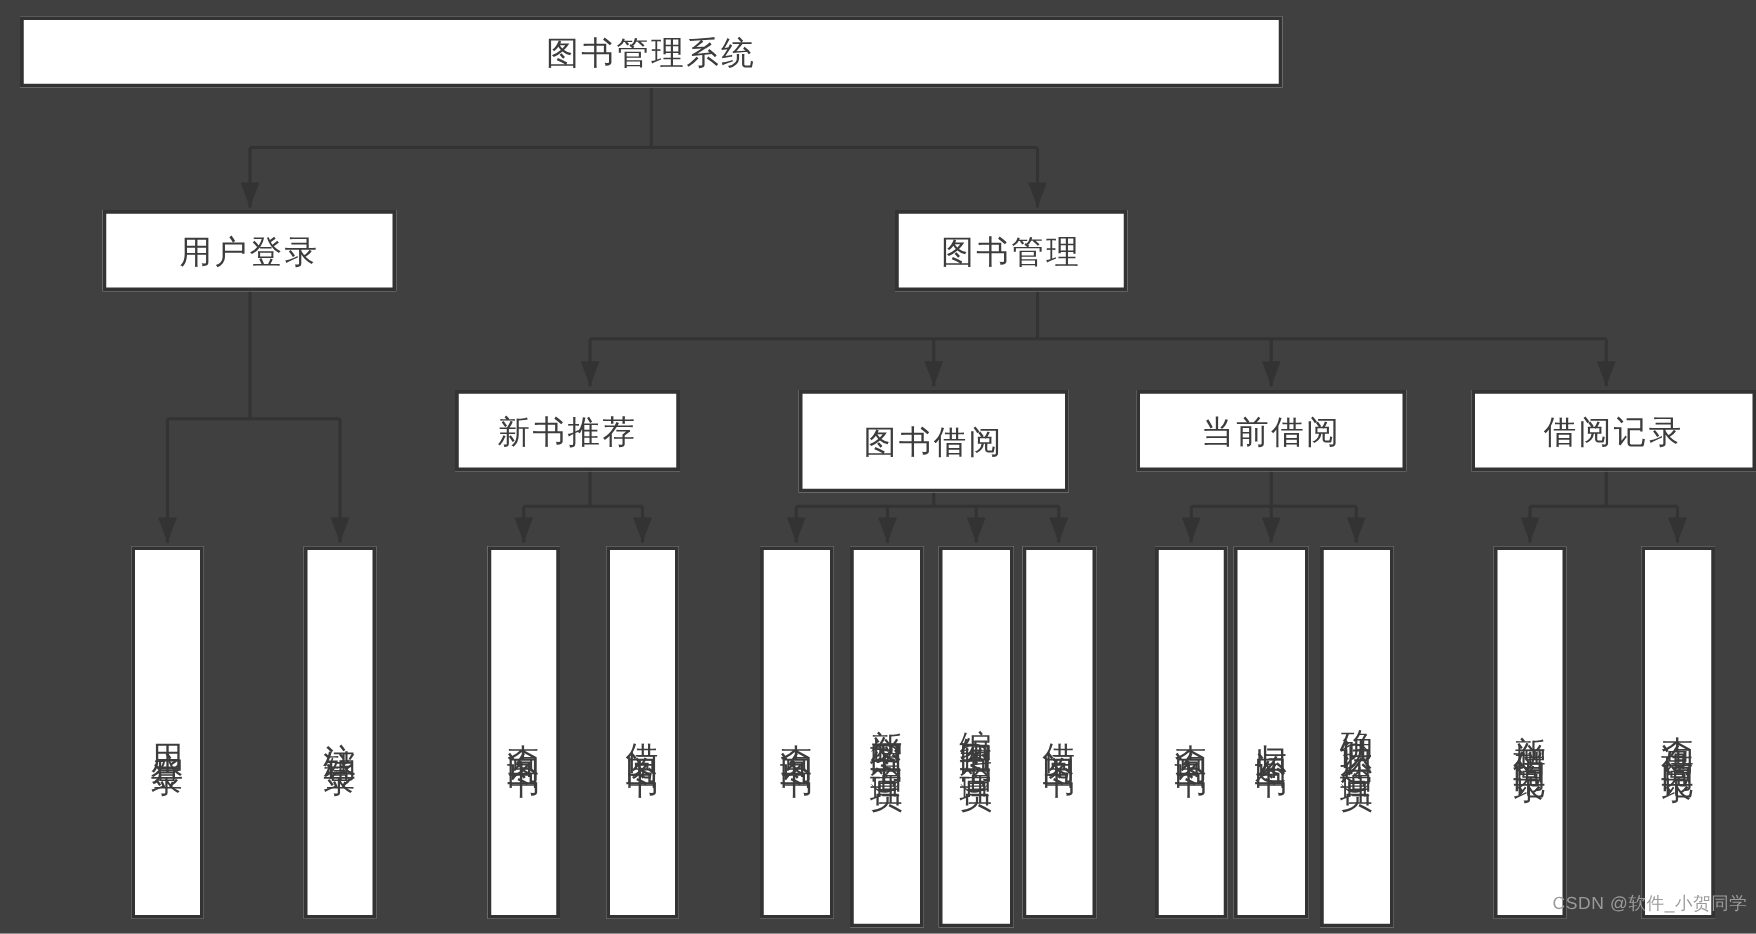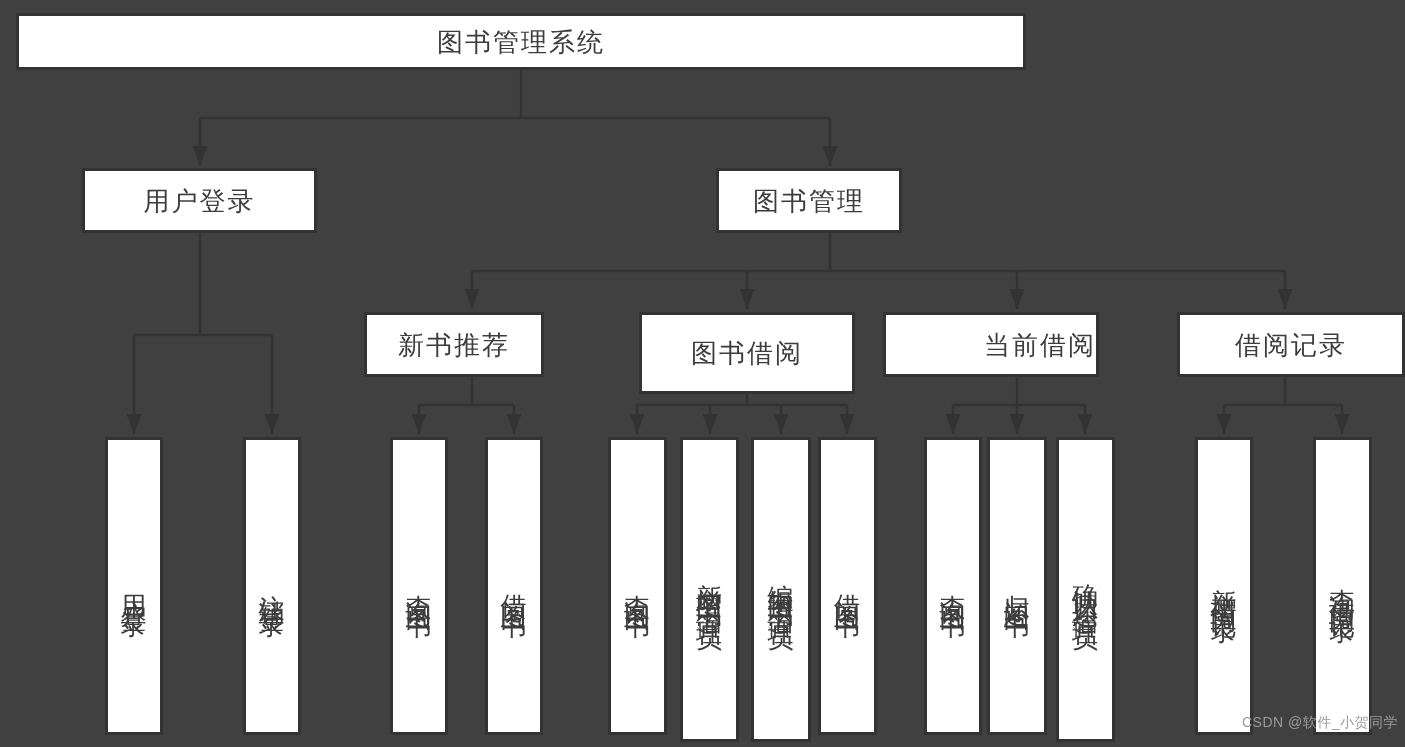--- a/index.html
+++ b/index.html
@@ -76,21 +76,21 @@
   <div class="box h" style="left:716px; top:168px; width:186px; height:65px;">
     <span>图书管理</span>
   </div>
 
   <div class="box h" style="left:364px; top:312px; width:180px; height:65px;">
     <span>新书推荐</span>
   </div>
   <div class="box h" style="left:639px; top:312px; width:216px; height:82px;">
     <span>图书借阅</span>
   </div>
-  <div class="box h" style="left:883px; top:312px; width:216px; height:65px;justify-content:flex-end;">
+  <div class="box h" style="left:909px; top:312px; width:216px; height:65px;">
     <span>当前借阅</span>
   </div>
   <div class="box h" style="left:1177px; top:312px; width:228px; height:65px;">
     <span>借阅记录</span>
   </div>
 
   <div class="box" style="left:105px; top:437px; width:58px; height:298px;">
     <span class="v">用户登录</span>
   </div>
   <div class="box" style="left:243px; top:437px; width:58px; height:298px;">

